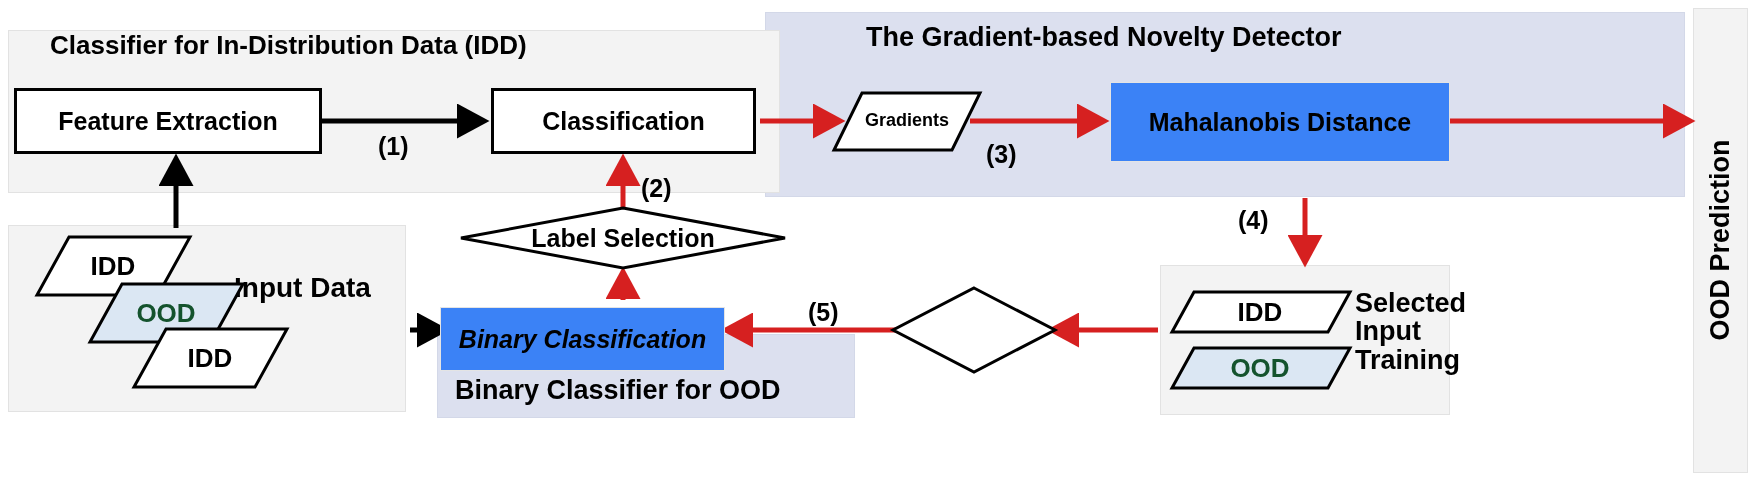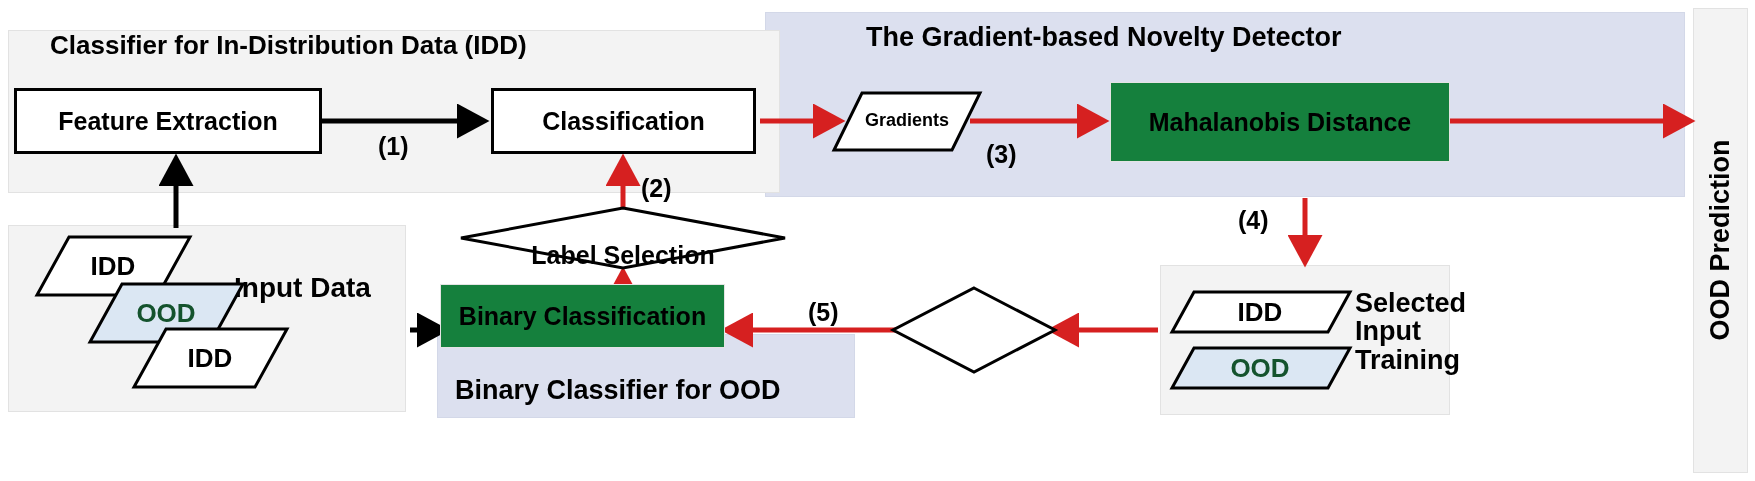--- a/index.html
+++ b/index.html
@@ -6,21 +6,21 @@
   body{width:1755px;height:481px;position:relative;overflow:hidden;
        font-family:"Liberation Sans","DejaVu Sans",sans-serif;}
   #stage{position:absolute;left:0;top:0;width:1755px;height:481px;}
 
   .panel{position:absolute;box-sizing:border-box;}
   .panel-gray{background:#f3f3f3;border:1px solid #e2e2e2;}
   .panel-blue{background:#dce0ef;border:1px solid #d3d8e8;}
 
   .box-outline{position:absolute;box-sizing:border-box;background:#ffffff;
        border:3px solid #000000;display:flex;align-items:center;justify-content:center;}
-  .box-flat{position:absolute;box-sizing:border-box;background:#15803d;
+  .box-flat{position:absolute;box-sizing:border-box;background:#3b82f6;
        border:1px solid #e4e4e4;display:flex;align-items:center;justify-content:center;}
 
   .lbl{font-weight:bold;color:#000;white-space:nowrap;}
   .panel-title{position:absolute;font-weight:bold;color:#000;white-space:nowrap;}
 
   .step{position:absolute;font-weight:bold;color:#000;font-size:25px;white-space:nowrap;}
 
   svg.overlay{position:absolute;left:0;top:0;width:1755px;height:481px;
        pointer-events:none;overflow:visible;}
 
@@ -121,27 +121,27 @@
   </div>
 
   <div class="box-outline" style="left:491px;top:88px;width:265px;height:66px;">
     <span class="lbl" style="font-size:25px;">Classification</span>
   </div>
 
   <div class="box-flat" style="left:1110px;top:82px;width:340px;height:80px;">
     <span class="lbl" style="font-size:25px;">Mahalanobis Distance</span>
   </div>
 
-  <div class="box-flat" style="left:440px;top:284px;width:285px;height:64px;">
+  <div class="box-flat" style="left:440px;top:307px;width:285px;height:64px;font-style:italic;">
     <span class="lbl" style="font-size:25px;">Binary Classification</span>
   </div>
 
   <div class="shape-text" style="left:842px;top:100px;width:130px;height:40px;font-size:18px;">Gradients</div>
 
-  <div class="shape-text" style="left:523px;top:235px;width:200px;height:40px;font-size:25px;">Label Selection</div>
+  <div class="shape-text" style="left:523px;top:218px;width:200px;height:40px;font-size:25px;">Label Selection</div>
 
 
   <div class="shape-text" style="left:73px;top:246px;width:80px;height:40px;font-size:26px;">IDD</div>
 
   <div class="shape-text ood" style="left:126px;top:293px;width:80px;height:40px;font-size:26px;">OOD</div>
 
   <div class="shape-text" style="left:170px;top:338px;width:80px;height:40px;font-size:26px;">IDD</div>
 
   <div class="shape-text" style="left:1220px;top:292px;width:80px;height:40px;font-size:26px;">IDD</div>
 

